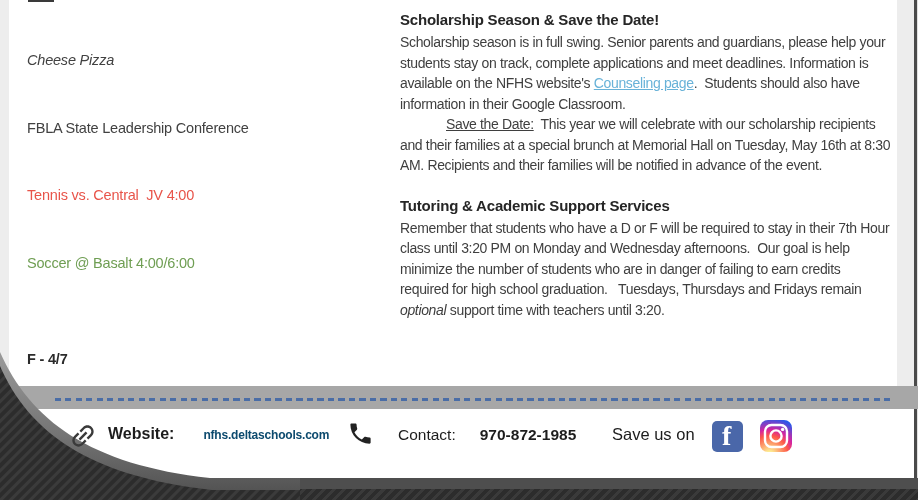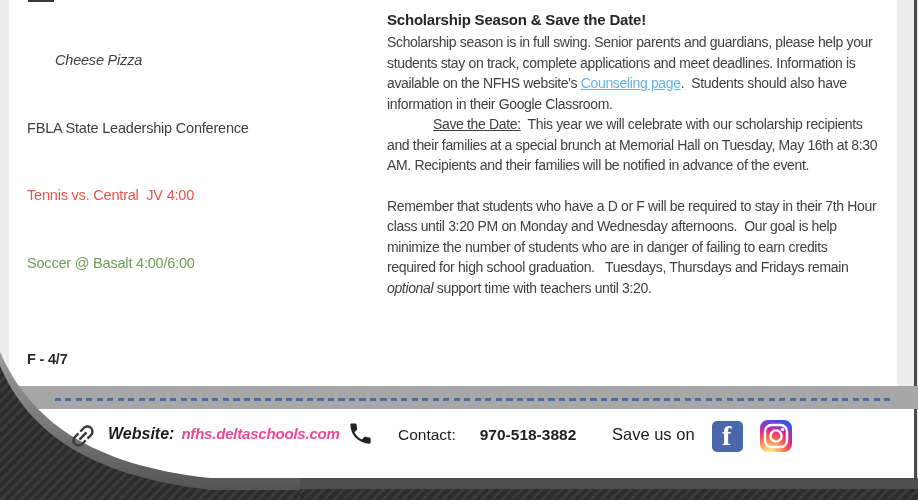--- a/index.html
+++ b/index.html
@@ -10,48 +10,48 @@
   
   .edge-left{position:absolute;left:0;top:0;width:9px;height:386px;background:#ededed;z-index:1;}
   .edge-right{position:absolute;left:897px;top:0;width:17px;height:386px;background:#ededed;z-index:1;}
   .edge-right-line{position:absolute;left:914px;top:0;width:3px;height:478px;background:#4a4a4a;z-index:1;}
   .edge-right-sliver{position:absolute;left:917px;top:0;width:1px;height:478px;background:#e0e0e0;z-index:1;}
   .top-fragment{position:absolute;left:28px;top:0;width:26px;height:2px;background:#3a3a3a;}
 
   
   .schedule{position:absolute;left:27px;top:4px;width:370px;font-size:14.5px;
             line-height:22.5px;color:#414141;letter-spacing:-0.2px;white-space:pre-wrap;}
-  .line-italic{font-style:italic;margin-left:28px;}
+  .line-italic{font-style:italic;}
   .line-underline{}
   .line-red{color:#e8544a;}
   .line-green{color:#6f9e53;}
   .day-header{font-weight:bold;color:#2b2b2b;margin-top:29px;}
 
   
-  .articles{position:absolute;left:387px;top:10px;width:492px;color:#3f3f3f;
+  .articles{position:absolute;left:400px;top:10px;width:492px;color:#3f3f3f;
             font-size:14px;line-height:20.5px;letter-spacing:-0.35px;}
   .articles h3{margin:0 0 2px 0;font-size:15px;line-height:20px;color:#262626;
                letter-spacing:-0.2px;}
   .articles p{margin:0;white-space:pre-wrap;}
   .article-gap{height:20px;}
   .counseling-link{color:#68b2d8;text-decoration:underline;cursor:pointer;}
   .save-label{text-decoration:underline;margin-left:46px;}
   .italic-word{font-style:italic;margin-top:17px;}
 
   
   .gray-band{position:absolute;left:0;top:386px;width:918px;height:23px;background:#a7a7a7;z-index:2;}
   .dashes{position:absolute;left:55px;top:12px;width:838px;height:2.5px;
           background:repeating-linear-gradient(90deg,#4a6da6 0 6px,transparent 6px 10.5px);}
 
   
   .footer{position:absolute;left:0;top:409px;width:918px;height:69px;background:#fff;z-index:0;}
   .link-icon{position:absolute;left:68px;top:421px;z-index:4;}
-  .website-cluster{position:absolute;left:108px;top:425px;display:flex;align-items:baseline;gap:7px;z-index:4;font-style:italic;}
+  .website-cluster{position:absolute;left:108px;top:425px;display:flex;align-items:baseline;gap:7px;z-index:4;}
   .website-label{font-weight:bold;font-size:16px;color:#1d1d1d;}
-  .website-value{font-weight:bold;font-size:15px;color:#ec4899;letter-spacing:-0.2px;}
+  .website-value{font-weight:bold;font-size:12px;color:#0c4a6e;letter-spacing:-0.2px;margin-left:22px;}
   .phone-icon{position:absolute;left:347px;top:420px;z-index:4;}
   .contact-cluster{position:absolute;left:398px;top:426px;display:flex;align-items:baseline;gap:24px;z-index:4;}
   .contact-label{font-size:15.5px;color:#1d1d1d;}
   .contact-value{font-weight:bold;font-size:15.5px;color:#1d1d1d;}
   .find-us{position:absolute;left:612px;top:425px;font-size:16.5px;color:#1c1c1c;z-index:4;}
   .fb{position:absolute;left:712px;top:421px;width:31px;height:31px;border-radius:5px;
       background:#4a67a9;color:#fff;overflow:hidden;z-index:4;cursor:pointer;}
   .fb span{position:absolute;left:10px;top:-1px;font-weight:bold;font-size:28px;font-family:"Liberation Serif",serif;}
   .ig{position:absolute;left:760px;top:420px;width:32px;height:32px;border-radius:8px;z-index:4;cursor:pointer;
       background:radial-gradient(circle at 30% 107%,#fdf497 0%,#fdf497 5%,#fd5949 45%,#d6249f 60%,#285AEB 90%);}
@@ -86,20 +86,21 @@
     
     
     
   </div>
 
   <div class="articles">
     <h3>Scholarship Season &amp; Save the Date!</h3>
     <p><span>Scholarship season is in full swing. Senior parents and guardians, please help your students stay on track, complete applications and meet deadlines. Information is available on the NFHS website's </span><a class="counseling-link">Counseling page</a><span>.  Students should also have information in their Google Classroom.</span></p>
     <p><span class="save-label">Save the Date:</span><span>  This year we will celebrate with our scholarship recipients and their families at a special brunch at Memorial Hall on Tuesday, May 16th at 8:30 AM. Recipients and their families will be notified in advance of the event.</span></p>
     <div class="article-gap"></div>
+    <h3>Tutoring &amp; Academic Support Services</h3>
     <p><span>Remember that students who have a D or F will be required to stay in their 7th Hour class until 3:20 PM on Monday and Wednesday afternoons.  Our goal is help minimize the number of students who are in danger of failing to earn credits required for high school graduation.   Tuesdays, Thursdays and Fridays remain </span><span class="italic-word">optional</span><span> support time with teachers until 3:20.</span></p>
   </div>
 
   <div class="gray-band">
     <div class="dashes"></div>
   </div>
 
   <div class="footer"></div>
 
   <span class="link-icon">
@@ -114,21 +115,21 @@
     <span class="website-value">nfhs.deltaschools.com</span>
   </div>
 
   <span class="phone-icon">
     <svg width="27" height="27" viewBox="0 0 24 24">
         <path d="M6.62 10.79c1.44 2.83 3.76 5.14 6.59 6.59l2.2-2.2c.27-.27.67-.36 1.02-.24 1.12.37 2.33.57 3.57.57.55 0 1 .45 1 1V20c0 .55-.45 1-1 1-9.39 0-17-7.61-17-17 0-.55.45-1 1-1h3.5c.55 0 1 .45 1 1 0 1.25.2 2.45.57 3.57.11.35.03.74-.25 1.02l-2.2 2.2z" fill="#222"></path>
       </svg>
   </span>
   <div class="contact-cluster">
     <span class="contact-label">Contact:</span>
-    <span class="contact-value">970-518-3882</span>
+    <span class="contact-value">970-872-1985</span>
   </div>
 
   <span class="find-us">Save us on</span>
 
   <div class="fb">
     <span>f</span>
   </div>
   <div class="ig">
     <svg width="32" height="32" viewBox="0 0 32 32">
         <rect x="5" y="5" width="22" height="22" rx="6.5" fill="none" stroke="#fff" stroke-width="2.4"></rect>

